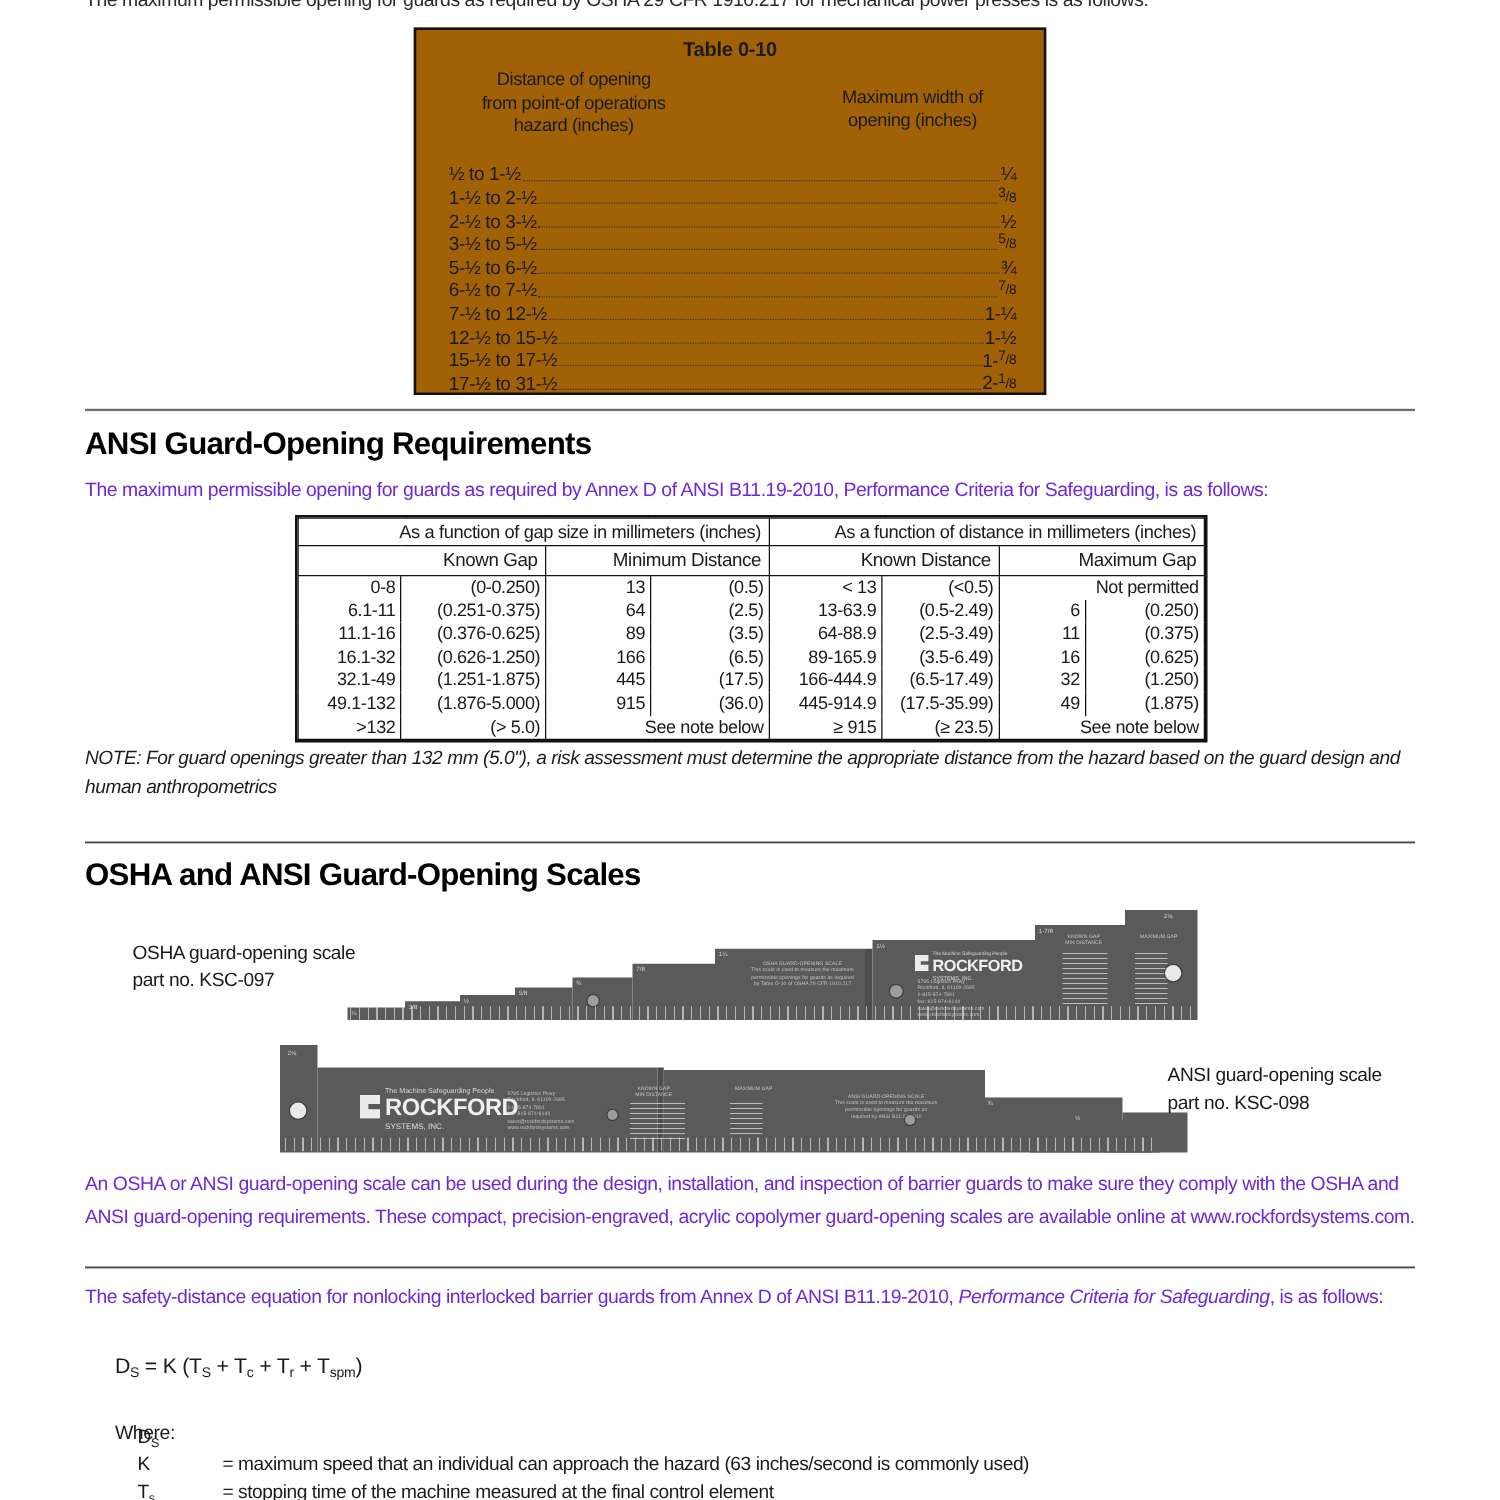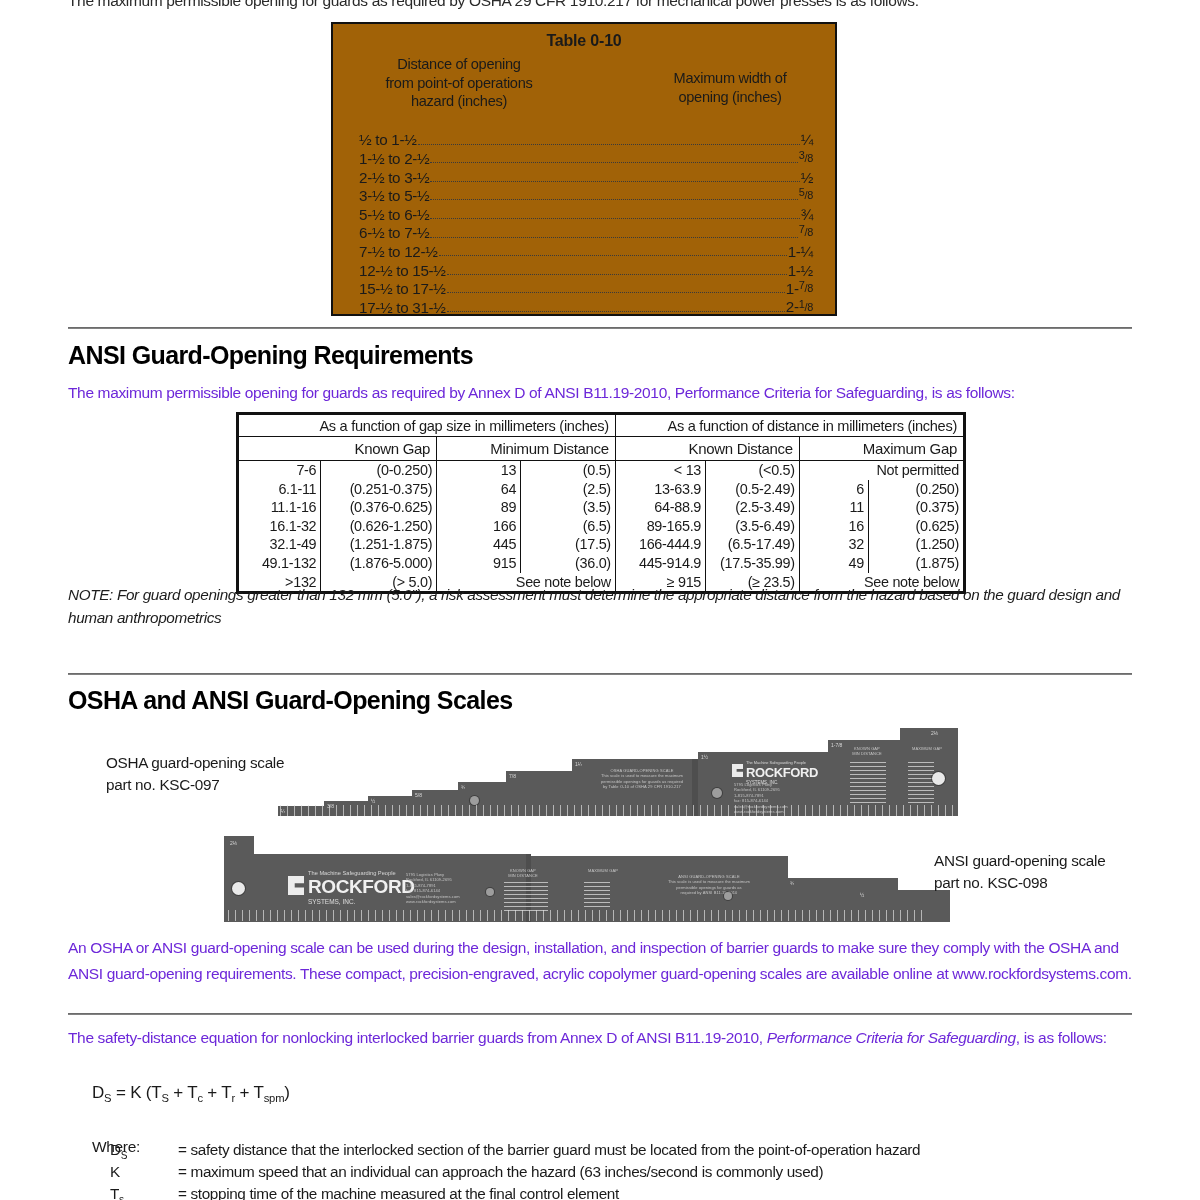--- a/index.html
+++ b/index.html
@@ -244,21 +244,21 @@
       </tr>
       <tr class="hdr-b">
         <td colspan="2">Known Gap</td>
         <td colspan="2">Minimum Distance</td>
         <td colspan="2">Known Distance</td>
         <td colspan="2">Maximum Gap</td>
       </tr>
       </tbody>
         <tbody id="ansi-rows">
           <tr class="first-data">
-            <td class="data col-a">7-6</td>
+            <td class="data col-a">0-8</td>
             <td class="data col-b">(0-0.250)</td>
             <td class="data col-c">13</td>
             <td class="data col-d">(0.5)</td>
             <td class="data col-e">&lt; 13</td>
             <td class="data col-f">(&lt;0.5)</td>
             <td class="data col-g" colspan="2">Not permitted</td>
           </tr>
           <tr>
             <td class="data col-a">6.1-11</td>
             <td class="data col-b">(0.251-0.375)</td>
@@ -314,21 +314,21 @@
             <td class="data col-b">(&gt; 5.0)</td>
             <td class="data col-c" colspan="2">See note below</td>
             <td class="data col-e">≥ 915</td>
             <td class="data col-f">(≥ 23.5)</td>
             <td class="data col-g" colspan="2">See note below</td>
           </tr>
         </tbody>
     </table>
   </div>
 
-  <div class="note" style="top:584px;">
+  <div class="note" style="top:596px;">
     <span>NOTE: For guard openings greater than 132 mm (5.0"), a risk assessment must determine the appropriate distance from the hazard based on the guard design and human anthropometrics</span>
   </div>
 
   <div class="hrule" style="top:673px;"></div>
 
   <h2 class="section" style="top:686px;">OSHA and ANSI Guard-Opening Scales</h2>
 
   <div class="scale-label" style="left:106px;top:752px;">
     <div>OSHA guard-opening scale</div>
     <div>part no. KSC-097</div>
@@ -453,21 +453,20 @@
 
   <div class="eq" style="top:1083px;">
     D<sub>S</sub> = K (T<sub>S</sub> + T<sub>c</sub> + T<sub>r</sub> + T<sub>spm</sub>)
   </div>
 
   <div class="where" style="top:1118px;margin-top:20px;">Where:</div>
 
   <div class="deflist" style="top:1141px;width:1040px;" id="def-rows">
       <div class="defrow">
         <span class="defsym">D<sub>S</sub></span>
-        <span class="defdesc">= safety distance that the interlocked section of the barrier guard must be located from the point-of-operation hazard</span>
       </div>
       <div class="defrow">
         <span class="defsym">K</span>
         <span class="defdesc">= maximum speed that an individual can approach the hazard (63 inches/second is commonly used)</span>
       </div>
       <div class="defrow">
         <span class="defsym">T<sub>s</sub></span>
         <span class="defdesc">= stopping time of the machine measured at the final control element</span>
       </div>
     </div>

